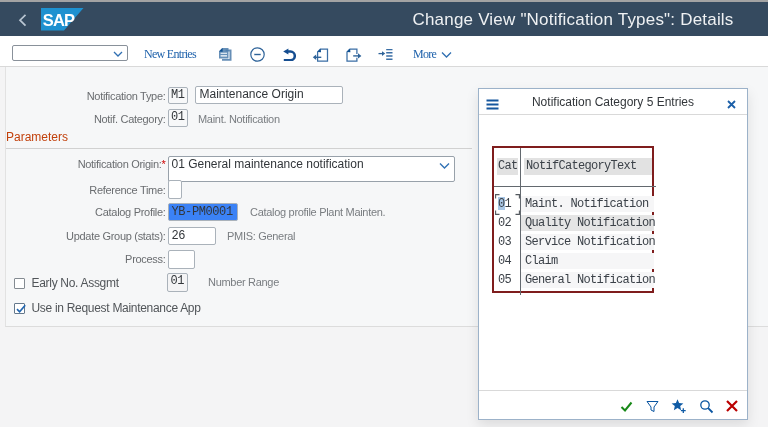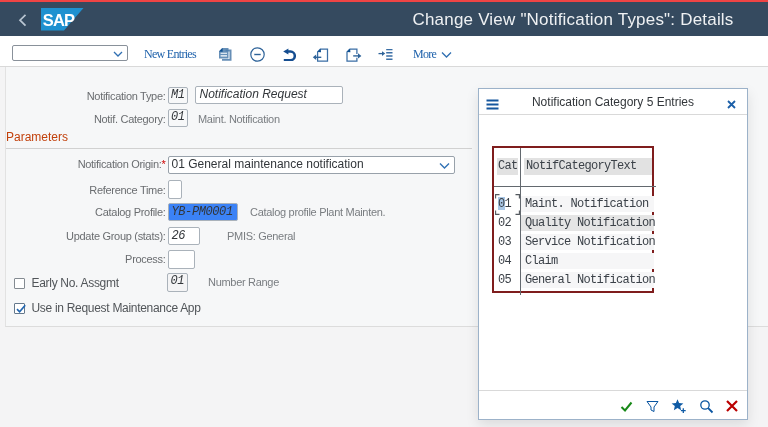--- a/index.html
+++ b/index.html
@@ -1,38 +1,38 @@
 <!DOCTYPE html>
 <html><head>
 <meta charset="utf-8">
 <style>
   * { margin:0; padding:0; box-sizing:border-box; -webkit-font-smoothing:antialiased; }
   html,body { width:768px; height:427px; overflow:hidden; }
   body { font-family:"Liberation Sans", sans-serif; position:relative; background:#f8f8f8; }
   .abs { position:absolute; }
   
-  .shell { position:absolute; left:0; top:0; width:768px; height:36px; background:#354a5f; border-top:2px solid #ef4444; }
+  .shell { position:absolute; left:0; top:0; width:768px; height:36px; background:#354a5f; border-top:2px solid #a3a3a3; }
   .back { position:absolute; left:10px; top:6px; width:24px; height:24px; color:#dde5ec; font-size:17px; line-height:24px; text-align:center; }
   .title { position:absolute; top:0; height:36px; line-height:36px; left:378px; width:390px; text-align:center; color:#eff1f3; font-size:17px; letter-spacing:0.2px; }
   
   .toolbar { position:absolute; left:0; top:36px; width:768px; height:31px; background:#ffffff; border-bottom:1px solid #d9d9d9;font-family:Liberation Serif, serif; }
   .tbcombo { position:absolute; left:12px; top:9px; width:116px; height:16px; border:1px solid #89919a; border-radius:2px; background:#fff; }
   .tbcombo svg { position:absolute; right:4px; top:3px; }
   .tblink { position:absolute; top:2.5px; height:30px; line-height:30px; color:#2063ac; font-size:12px; letter-spacing:-0.7px; }
   
   .formarea { position:absolute; left:5px; top:67px; width:763px; height:260px; background:#f6f7f8; border-bottom:1px solid #dcdcdc; border-left:1px solid #e2e2e2; }
   body { background:#f4f4f5; }
   .lbl { position:absolute; color:#6a6d70; font-size:11px; letter-spacing:-0.3px; height:20px; line-height:20px; text-align:right; }
-  .fld { position:absolute; background:#f7f8f9; border:1px solid #aab2ba; border-radius:2px; color:#32363a; font-family:"Liberation Mono", monospace; font-size:12px; letter-spacing:-0.4px; line-height:15.5px; padding-left:2.5px;font-style:italic; }
+  .fld { position:absolute; background:#f7f8f9; border:1px solid #aab2ba; border-radius:2px; color:#32363a; font-family:"Liberation Mono", monospace; font-size:12px; letter-spacing:-0.4px; line-height:15.5px; padding-left:2.5px; }
   .txt { position:absolute; color:#797d81; font-size:11px; letter-spacing:-0.3px; height:20px; line-height:20px; }
   .cbl { position:absolute; color:#515559; font-size:12px; letter-spacing:-0.3px; height:20px; line-height:20px; }
   .req { color:#c00; }
   .sect { position:absolute; left:6px; top:130px; color:#c2410c; font-size:12px; }
   .hline { position:absolute; left:6px; top:148px; width:466px; height:1px; background:#d1d1d1; }
-  .combo { position:absolute; left:167.5px; top:156px; width:287px; height:18px; background:#fff; border:1px solid #98a1aa; border-radius:2px; color:#32363a; font-size:12px; line-height:15.5px; padding-left:3px; }
+  .combo { position:absolute; left:167.5px; top:156px; width:287px; height:26px; background:#fff; border:1px solid #98a1aa; border-radius:2px; color:#32363a; font-size:12px; line-height:15.5px; padding-left:3px; }
   .cbx { position:absolute; width:11px; height:11px; border:1px solid #848b92; border-radius:1px; background:#fff; }
   .cbx.on { border-color:#64788c; }
   
   .popup { position:absolute; left:478px; top:88px; width:270px; height:332px; background:#fff; border:1px solid #9cb2c9; box-shadow:0 5px 12px rgba(0,0,0,0.10); }
   .phead { position:absolute; left:0; top:0; width:100%; height:26px; border-bottom:1px solid #d9d9d9; }
   .ptitle { position:absolute; left:0; top:0; width:100%; height:26px; line-height:27px; text-align:center; color:#32363a; font-size:12px; }
   .pfoot { position:absolute; left:0; bottom:0; width:100%; height:29px; border-top:1px solid #d9d9d9; }
 </style>
 </head>
 <body>
@@ -100,41 +100,41 @@
   </svg>
   <div class="tblink" style="left:413px;">More</div>
   <svg class="abs" style="left:441px; top:14px;" width="11" height="10" viewBox="0 0 11 10">
       <path d="M1 2.5 L5.5 7 L10 2.5" stroke="#2f6fb2" stroke-width="1.3" fill="none"></path>
     </svg>
 </div>
 
 <div class="formarea"></div>
 <div class="lbl" style="left:21.5px; top:86px; width:144px;">Notification Type:</div>
 <div class="fld" style="left:167.5px; top:86.5px; width:20px; height:17.5px;">M1</div>
-<div class="fld" style="left:194.5px; top:86px; width:148px; height:17.5px; background:#fff; font-family:'Liberation Sans',sans-serif; letter-spacing:0; padding-left:4px; color:#32363a;">Notification Request</div>
+<div class="fld" style="left:194.5px; top:86px; width:148px; height:17.5px; background:#fff; font-family:'Liberation Sans',sans-serif; letter-spacing:0; padding-left:4px; color:#32363a;">Maintenance Origin</div>
 <div class="lbl" style="left:21.5px; top:109px; width:144px;">Notif. Category:</div>
 <div class="fld" style="left:167.5px; top:109px; width:20px; height:17.5px;">01</div>
 <div class="txt" style="left:198px; top:109px;">Maint. Notification</div>
 
 <div class="sect">Parameters</div>
 <div class="hline"></div>
 
 <div class="lbl" style="left:21.5px; top:154px; width:144px;">Notification Origin:<span class="req">*</span></div>
 <div class="combo">01 General maintenance notification
   <svg class="abs" style="right:4px; top:4px;" width="11" height="10" viewBox="0 0 11 10">
       <path d="M1 2.5 L5.5 7 L10 2.5" stroke="#3272b5" stroke-width="1.4" fill="none"></path>
     </svg>
 </div>
 <div class="lbl" style="left:21.5px; top:180px; width:144px;">Reference Time:</div>
 <div class="fld" style="left:167.5px; top:179.5px; width:14px; height:19.5px; background:#fff;"></div>
 <div class="lbl" style="left:21.5px; top:202px; width:144px;">Catalog Profile:</div>
 <div class="fld" style="left:167.5px; top:203px; width:70px; height:18px; background:#3b82f6; line-height:16px; padding-left:3px;">YB-PM0001</div>
 <div class="txt" style="left:250px; top:202px;">Catalog profile Plant Mainten.</div>
 <div class="lbl" style="left:21.5px; top:226px; width:144px;">Update Group (stats):</div>
-<div class="fld" style="left:167.5px; top:226.5px; width:32px; height:18.5px; background:#fff; line-height:16px; padding-left:3px;">26</div>
+<div class="fld" style="left:167.5px; top:226.5px; width:48px; height:18.5px; background:#fff; line-height:16px; padding-left:3px;">26</div>
 <div class="txt" style="left:227px; top:226px;">PMIS: General</div>
 <div class="lbl" style="left:21.5px; top:249px; width:144px;">Process:</div>
 <div class="fld" style="left:167.5px; top:250px; width:27px; height:18.5px; background:#fff;"></div>
 
 <div class="cbx" style="left:14px; top:277.5px;"></div>
 <div class="cbl" style="left:31.5px; top:272.5px;">Early No. Assgmt</div>
 <div class="fld" style="left:167px; top:272.5px; width:21px; height:19px; background:#f4f4f5;">01</div>
 <div class="txt" style="left:208px; top:272px;">Number Range</div>
 
 <div class="cbx on" style="left:14px; top:302.5px;">

